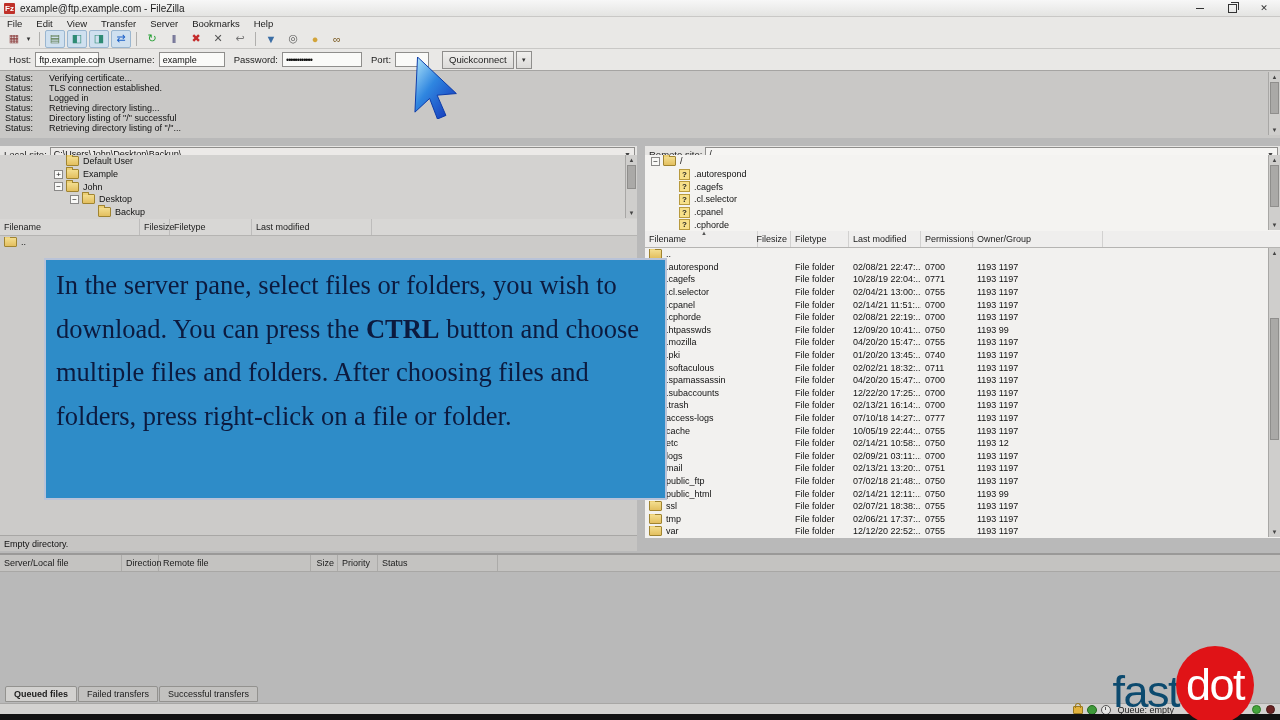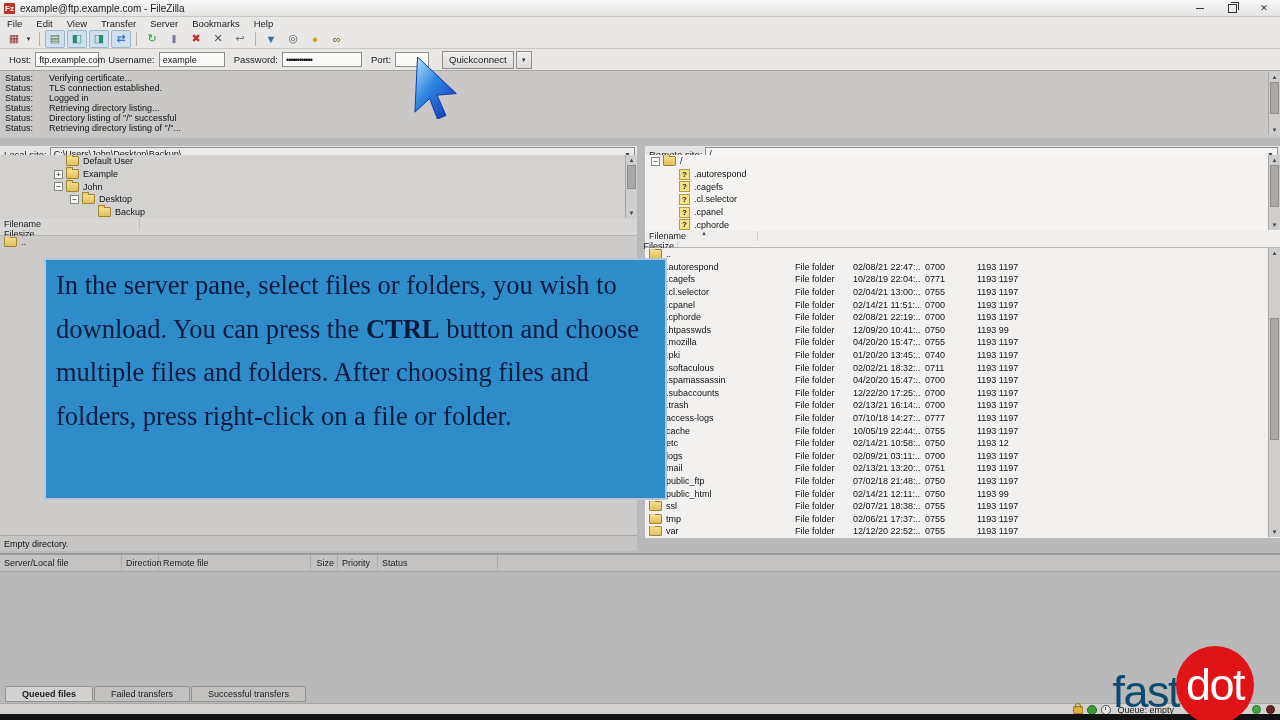--- a/index.html
+++ b/index.html
@@ -55,21 +55,21 @@
   .tree.local{top:17px;height:64px;background:#d3d2d0;border-bottom:1px solid #a8a7a5;}
   .tree.remote{top:17px;height:76px;background:#f4f3f1;border-bottom:1px solid #a8a7a5;}
   .trow{height:12.7px;display:flex;align-items:center;font-size:9px;color:#111;white-space:nowrap;}
   .expander{width:9px;height:9px;border:1px solid #898887;background:#f8f8f6;font-size:8px;line-height:7px;text-align:center;margin-right:3px;flex:none;box-sizing:border-box;}
   .expander:empty{visibility:hidden;}
 
   .fico{width:13px;height:10px;background:linear-gradient(#f3dd8e,#e3bf5f);border:1px solid #a08430;border-radius:1px;margin-right:4px;flex:none;position:relative;box-sizing:border-box;}
   .fico::before{content:"";position:absolute;top:-3px;left:-1px;width:5px;height:2px;background:#eccf74;border:1px solid #a08430;border-bottom:none;border-radius:1px 1px 0 0;}
   .qico{width:11px;height:11px;background:#f7e089;border:1px solid #b89a3e;color:#222;font-size:8px;font-weight:bold;display:flex;align-items:center;justify-content:center;margin-right:4px;flex:none;box-sizing:border-box;}
 
-  .lheader{position:absolute;left:0;right:0;display:flex;height:16px;font-size:9px;color:#1c1c1c;align-items:stretch;border-bottom:1px solid #b5b4b2;flex-direction:column;}
+  .lheader{position:absolute;left:0;right:0;display:flex;height:16px;font-size:9px;color:#1c1c1c;align-items:stretch;border-bottom:1px solid #b5b4b2;}
   .pane-left .lheader{top:81px;background:#d8d7d5;}
   .pane-right .lheader{top:93px;background:#efeeed;}
   .hcell{display:flex;align-items:center;padding-left:4px;border-right:1px solid rgba(0,0,0,0.12);box-sizing:border-box;position:relative;}
   .sortcaret{position:absolute;top:-1px;left:50%;font-size:6px;color:#555;}
 
   .flist{position:absolute;left:0;right:0;overflow:hidden;}
   .pane-left .flist{top:98px;height:299px;background:#cccbc9;}
   .pane-right .flist{top:110px;height:290px;background:#f2f1ef;}
   .frow{display:flex;height:12.6px;align-items:center;font-size:9px;color:#111;white-space:nowrap;}
   .fcell{padding-left:4px;box-sizing:border-box;overflow:hidden;display:flex;align-items:center;}
@@ -81,21 +81,21 @@
   .panestatus{position:absolute;left:0;right:0;bottom:0;height:15px;display:flex;align-items:center;font-size:9px;color:#111;border-top:1px solid #a8a7a5;padding-left:4px;}
   .pane-left .panestatus{background:#c6c5c3;}
   .pane-right .panestatus{background:#e9e8e6;}
 
   
   .queuepane{position:absolute;top:553px;left:0;right:0;height:133px;background:#b9b9b9;border-top:2px solid #9a9998;}
   .qheader{display:flex;height:16px;background:#c4c3c1;border-bottom:1px solid #a8a7a5;font-size:9px;color:#1c1c1c;align-items:stretch;}
   .qc1{width:122px;}.qc2{width:37px;}.qc3{width:152px;}.qc4{width:27px;justify-content:flex-end;padding-right:3px;}.qc5{width:40px;}.qc6{width:120px;}
 
   .tabsbar{position:absolute;top:686px;left:0;right:0;height:17px;display:flex;align-items:flex-start;padding-left:5px;background:#b9b9b9;}
-  .tab{height:14px;border:1px solid #93928f;background:#c2c1bf;font-size:9px;color:#1c1c1c;display:flex;align-items:center;padding:0 16px;margin-right:1px;border-radius:2px 2px 0 0;}
+  .tab{height:14px;border:1px solid #93928f;background:#c2c1bf;font-size:9px;color:#1c1c1c;display:flex;align-items:center;padding:0 8px;margin-right:1px;border-radius:2px 2px 0 0;}
   .tab.active{background:#d2d1cf;font-weight:bold;}
 
   
   .bottombar{position:absolute;top:703px;left:0;right:0;height:11px;background:#d3d2d0;border-top:1px solid #a8a7a5;display:flex;align-items:center;justify-content:flex-end;font-size:9px;color:#222;}
   .lockico{width:8px;height:6px;background:#e3b33c;border:1px solid #9a7a20;border-radius:1px;position:relative;margin:1px 4px 0 0;flex:none;}
   .lockico::before{content:"";position:absolute;top:-4px;left:1px;width:4px;height:4px;border:1px solid #9a7a20;border-bottom:none;border-radius:3px 3px 0 0;}
   .gearico{width:8px;height:8px;border-radius:50%;background:#3f9a3a;border:1px solid #26691f;margin-right:4px;flex:none;}
   .clockico{width:8px;height:8px;border-radius:50%;background:#e8e8e6;border:1px solid #555;margin-right:6px;position:relative;flex:none;}
   .clockico::before{content:"";position:absolute;left:3px;top:1px;width:1px;height:3px;background:#555;}
   .queue-text{margin-right:78px;}

